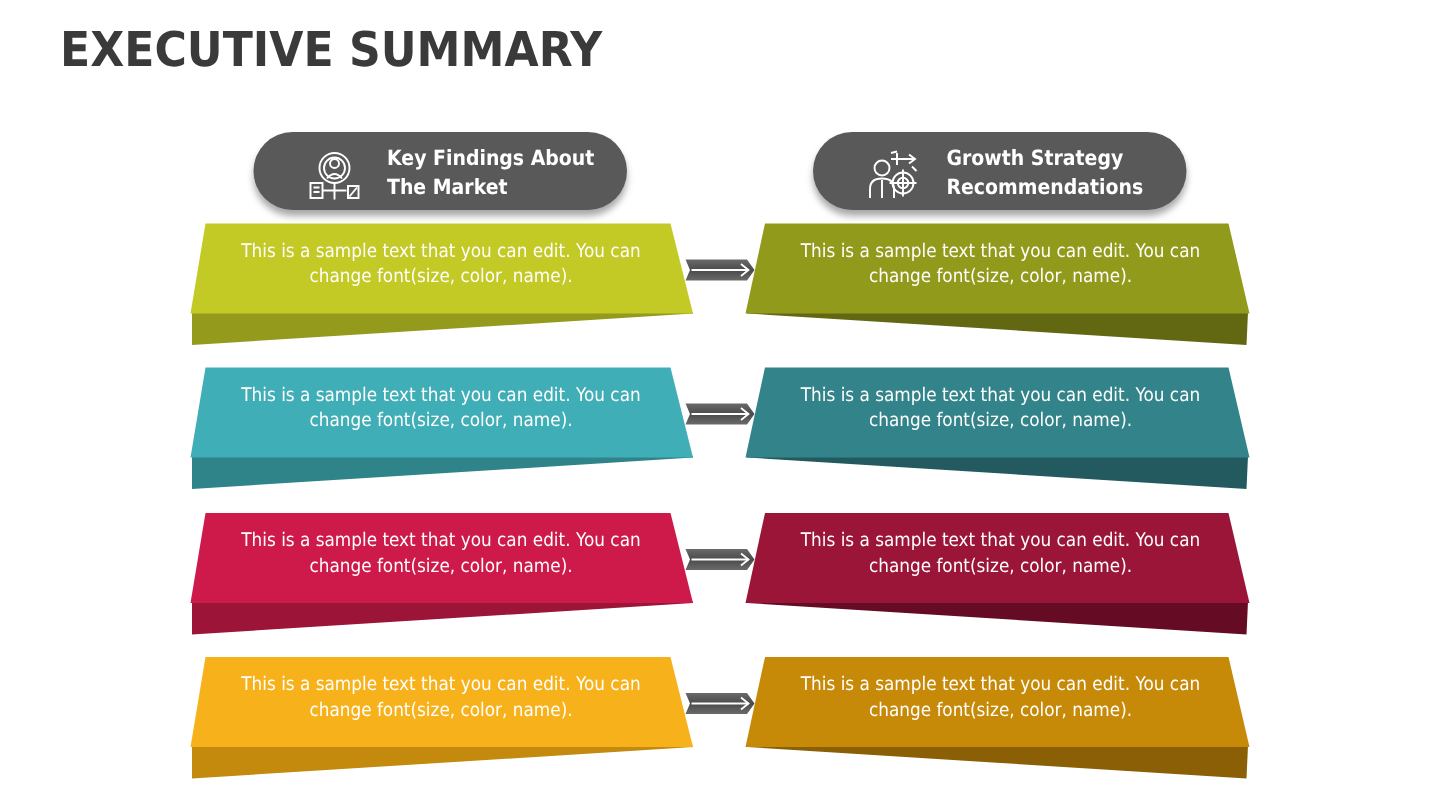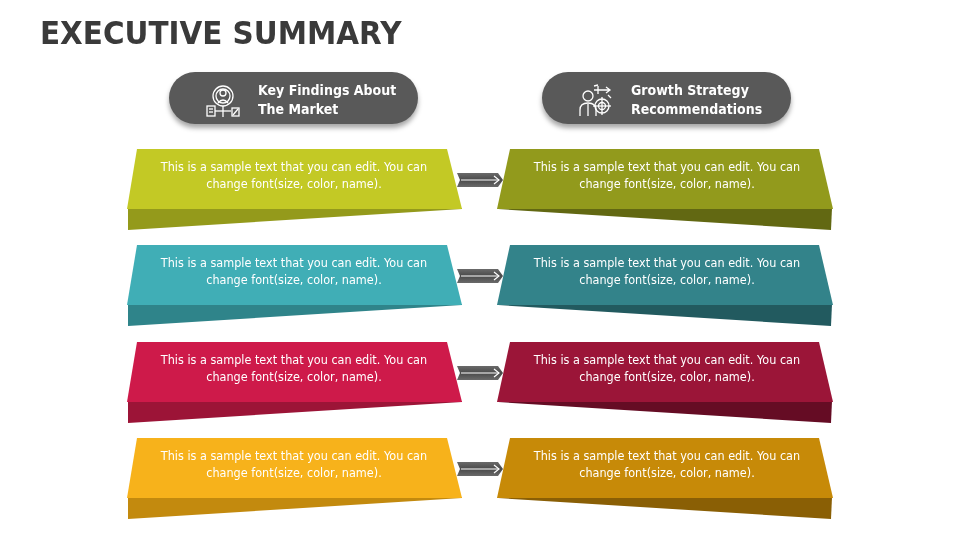--- a/index.html
+++ b/index.html
@@ -7,21 +7,21 @@
     width: 960px; height: 540px; background: #ffffff; position: relative; overflow: hidden;
     font-family: "Liberation Sans", "DejaVu Sans", sans-serif;
   }
   .title {
     position: absolute; left: 40px; top: 14px;
     font-size: 32px; font-weight: bold; color: #3a3a3a; letter-spacing: 0px;
     font-family: "DejaVu Sans", "Liberation Sans", sans-serif;
     transform: scaleX(0.92); transform-origin: left center;
   }
   .pill {
-    position: absolute; top: 72px; height: 52px; width: 249px;
+    position: absolute; top: 88px; height: 52px; width: 249px;
     background: #595959; border-radius: 28px;
     box-shadow: 0 4px 5px rgba(0,0,0,0.35);
     display: flex; align-items: center;
   }
   .pill .icon { position: absolute; left: 36px; top: 12px; width: 36px; height: 34px; }
   .pill .label {
     position: absolute; left: 89px; top: 9px;
     color: #ffffff; font-weight: bold; font-size: 14px; line-height: 19px;
     font-family: "DejaVu Sans", "Liberation Sans", sans-serif;
     transform: scaleX(0.9); transform-origin: left center;

